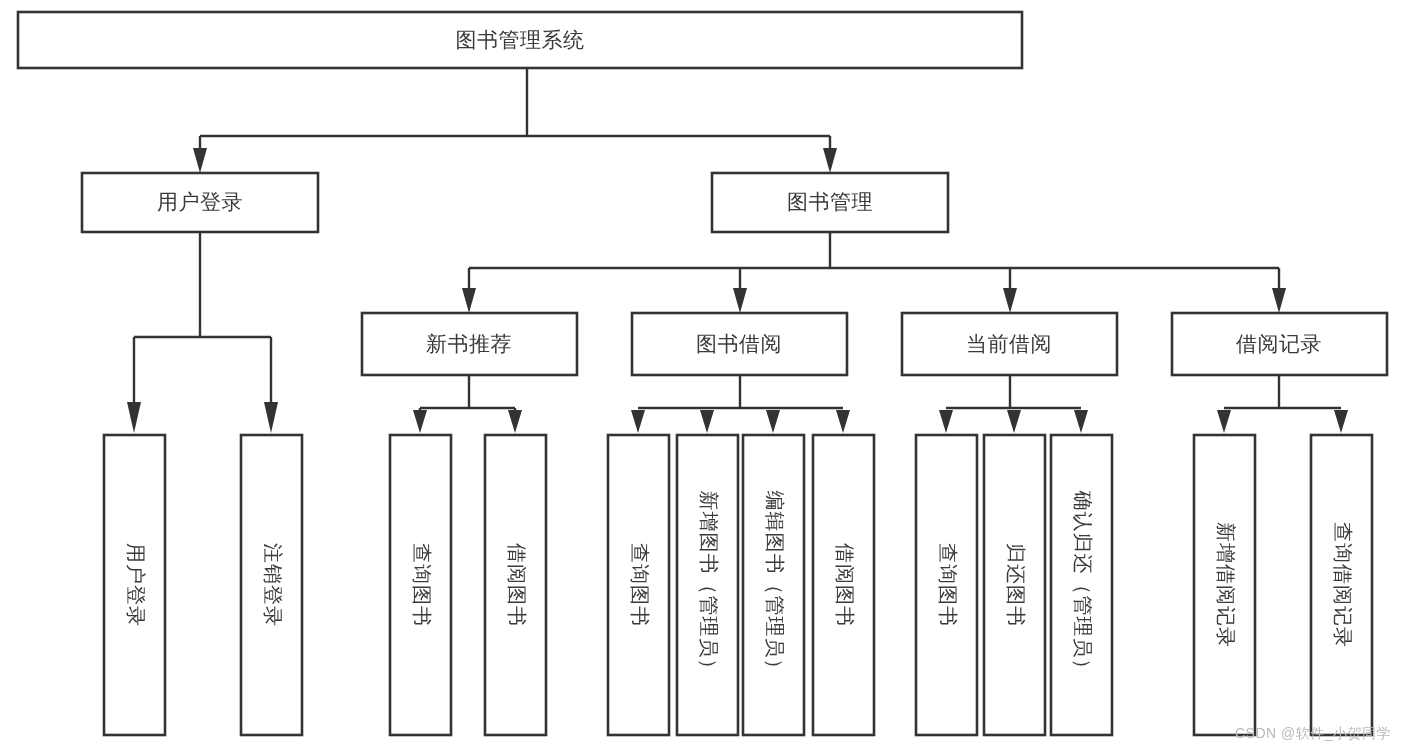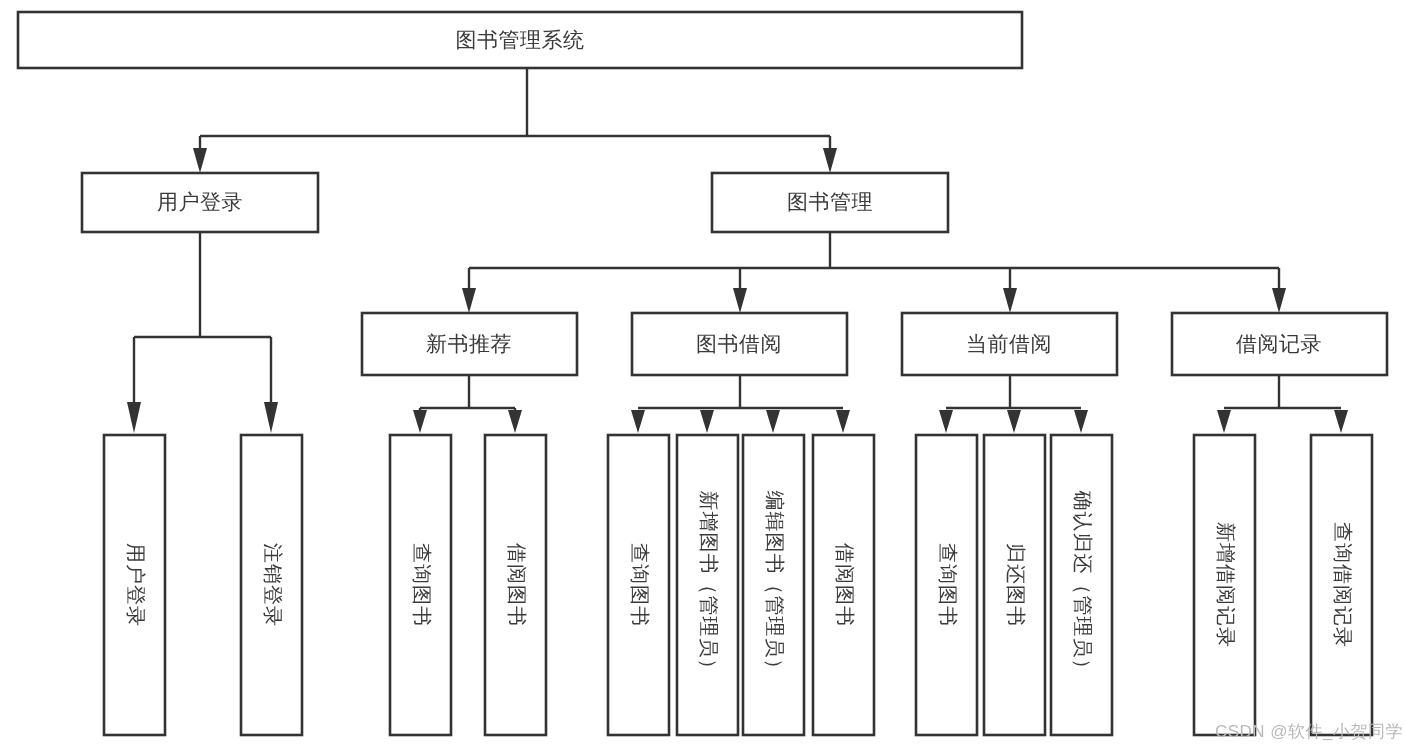--- a/index.html
+++ b/index.html
@@ -18,22 +18,22 @@
     fill:#3a3a3a;font-family:"Liberation Sans","DejaVu Sans",sans-serif;
     font-size:21px;text-anchor:middle;dominant-baseline:middle;
     letter-spacing:0.5px;
   }
   .leaf-label{
     fill:#3a3a3a;font-family:"Liberation Sans","DejaVu Sans",sans-serif;
     font-size:20px;text-anchor:middle;dominant-baseline:middle;
     letter-spacing:1px;
   }
   .watermark{
-    position:absolute;right:2px;bottom:4px;
-    color:#b9b9b9;font-size:17px;letter-spacing:0.5px;
+    position:absolute;right:14px;bottom:4px;
+    color:#b9b9b9;font-size:14px;letter-spacing:0.5px;
     font-family:"Liberation Sans","DejaVu Sans",sans-serif;
     white-space:nowrap;user-select:none;pointer-events:none;
   }
 </style>
 </head>
 <body>
 
 <div id="diagram-root">
 
   <svg id="flow" viewBox="0 0 1405 747">

